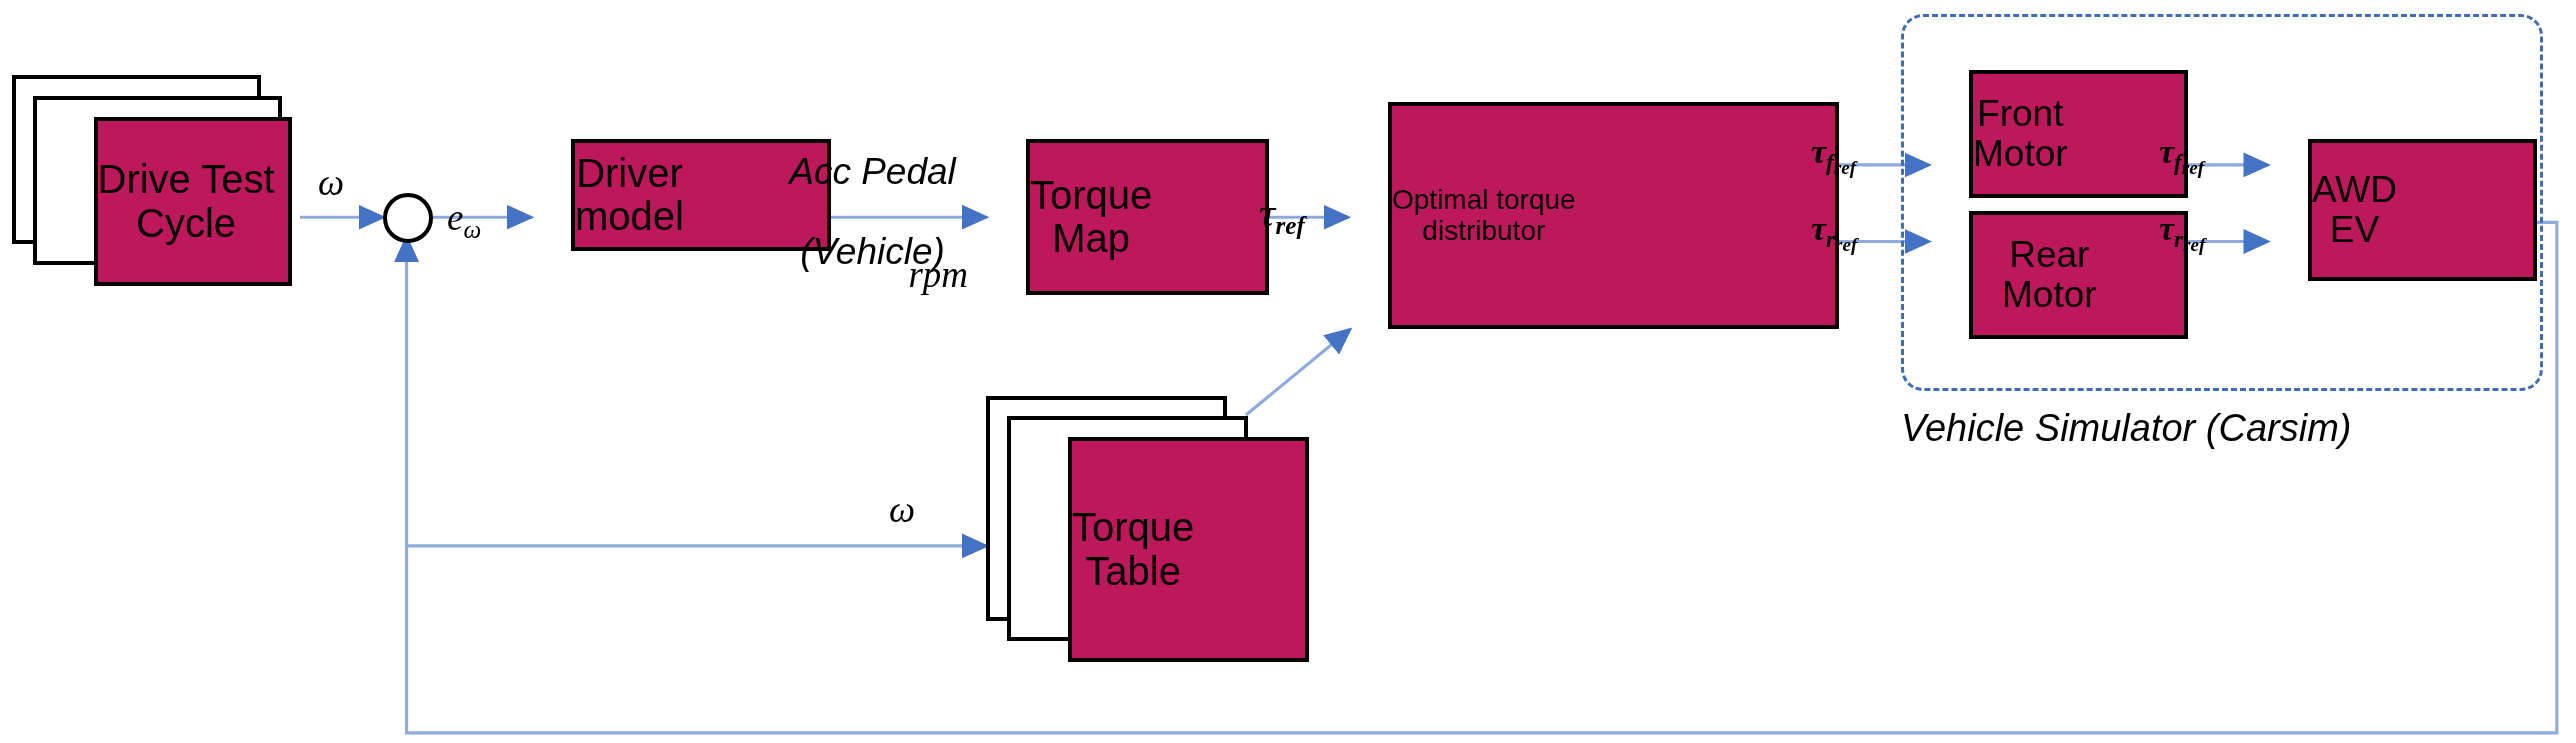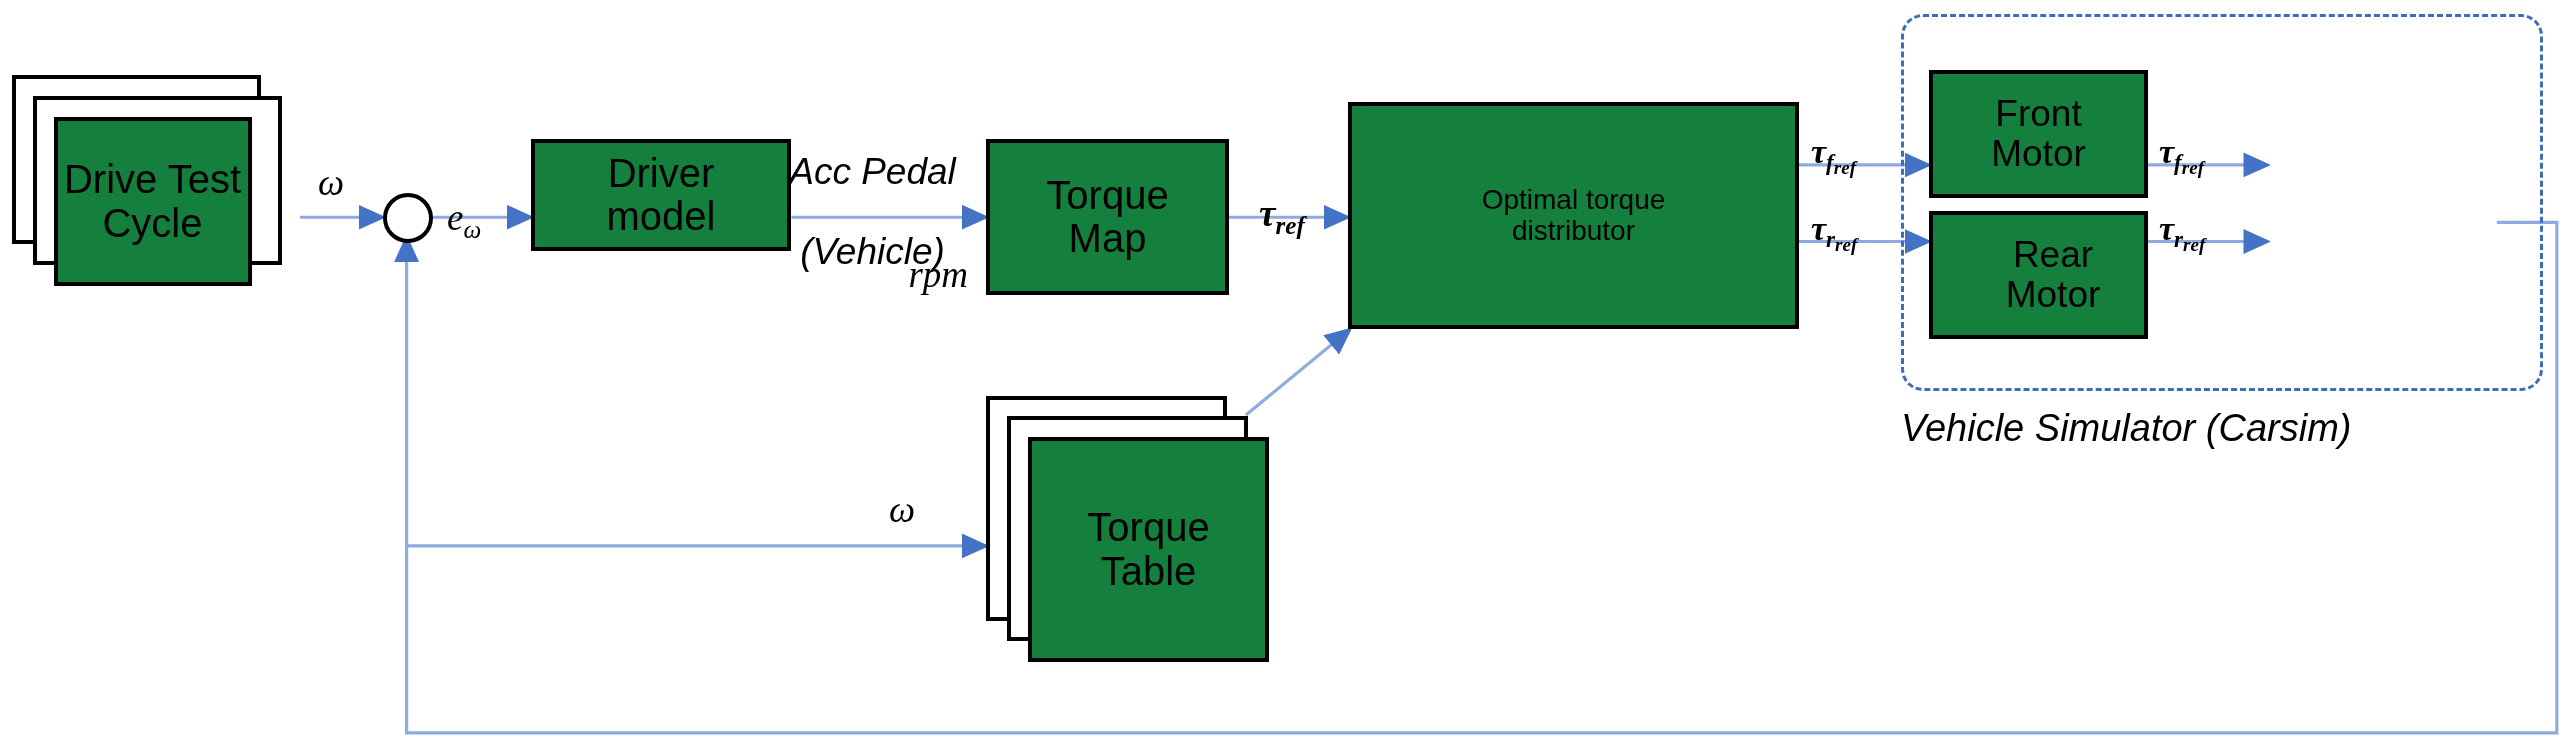--- a/index.html
+++ b/index.html
@@ -21,28 +21,28 @@
     top: 0;
     width: 2576px;
     height: 744px;
     pointer-events: none;
   }
   
   .blk {
     position: absolute;
     box-sizing: border-box;
     border: 4.5px solid #000000;
-    background: #15803d;
+    background: #be185d;
     display: flex;
     align-items: center;
-    justify-content: center;
     text-align: center;
     line-height: 1.08;
     color: #000000;
     font-weight: 400;
+    margin-left: 40px;
   }
   .blk .lbl { display: block; white-space: pre-line; }
 
   
   .stack { position: absolute; }
   .stack .sheet {
     position: absolute;
     box-sizing: border-box;
     border: 4.5px solid #000000;
     background: #ffffff;
@@ -180,20 +180,24 @@
   </div>
 
   <div class="txt" style="left:2159px; top:97px; font-size:34px; font-family:'Liberation Serif', serif; font-style:italic; font-weight:700;">
     <span>τ</span><span class="sub" style="display:inline-block; transform:translateY(0.30em);">f</span><span class="sub2" style="display:inline-block; transform:translateY(0.60em);">ref</span>
   </div>
 
   <div class="txt" style="left:2159px; top:174px; font-size:34px; font-family:'Liberation Serif', serif; font-style:italic; font-weight:700;">
     <span>τ</span><span class="sub" style="display:inline-block; transform:translateY(0.30em);">r</span><span class="sub2" style="display:inline-block; transform:translateY(0.60em);">ref</span>
   </div>
 
+  <div class="blk" style="left:2268px; top:139px; width:229px; height:142px; font-size:37px;">
+    <span class="lbl">AWD
+EV</span>
+  </div>
 
   <div class="txt sans" style="left:1901px; top:408px; width:642px; font-size:38px;">Vehicle Simulator (Carsim)</div>
 
   <div class="stack" style="left:986px; top:396px; width:282px; height:267px;">
     <div class="sheet" style="left:0px; top:0px; width:241px; height:225px;"></div>
     <div class="sheet" style="left:21px; top:20.4px; width:241px; height:225px;"></div>
     <div class="blk" style="left:42px; top:41px; width:241px; height:225px; font-size:40px;">
       <span class="lbl">Torque
 Table</span>
     </div>

